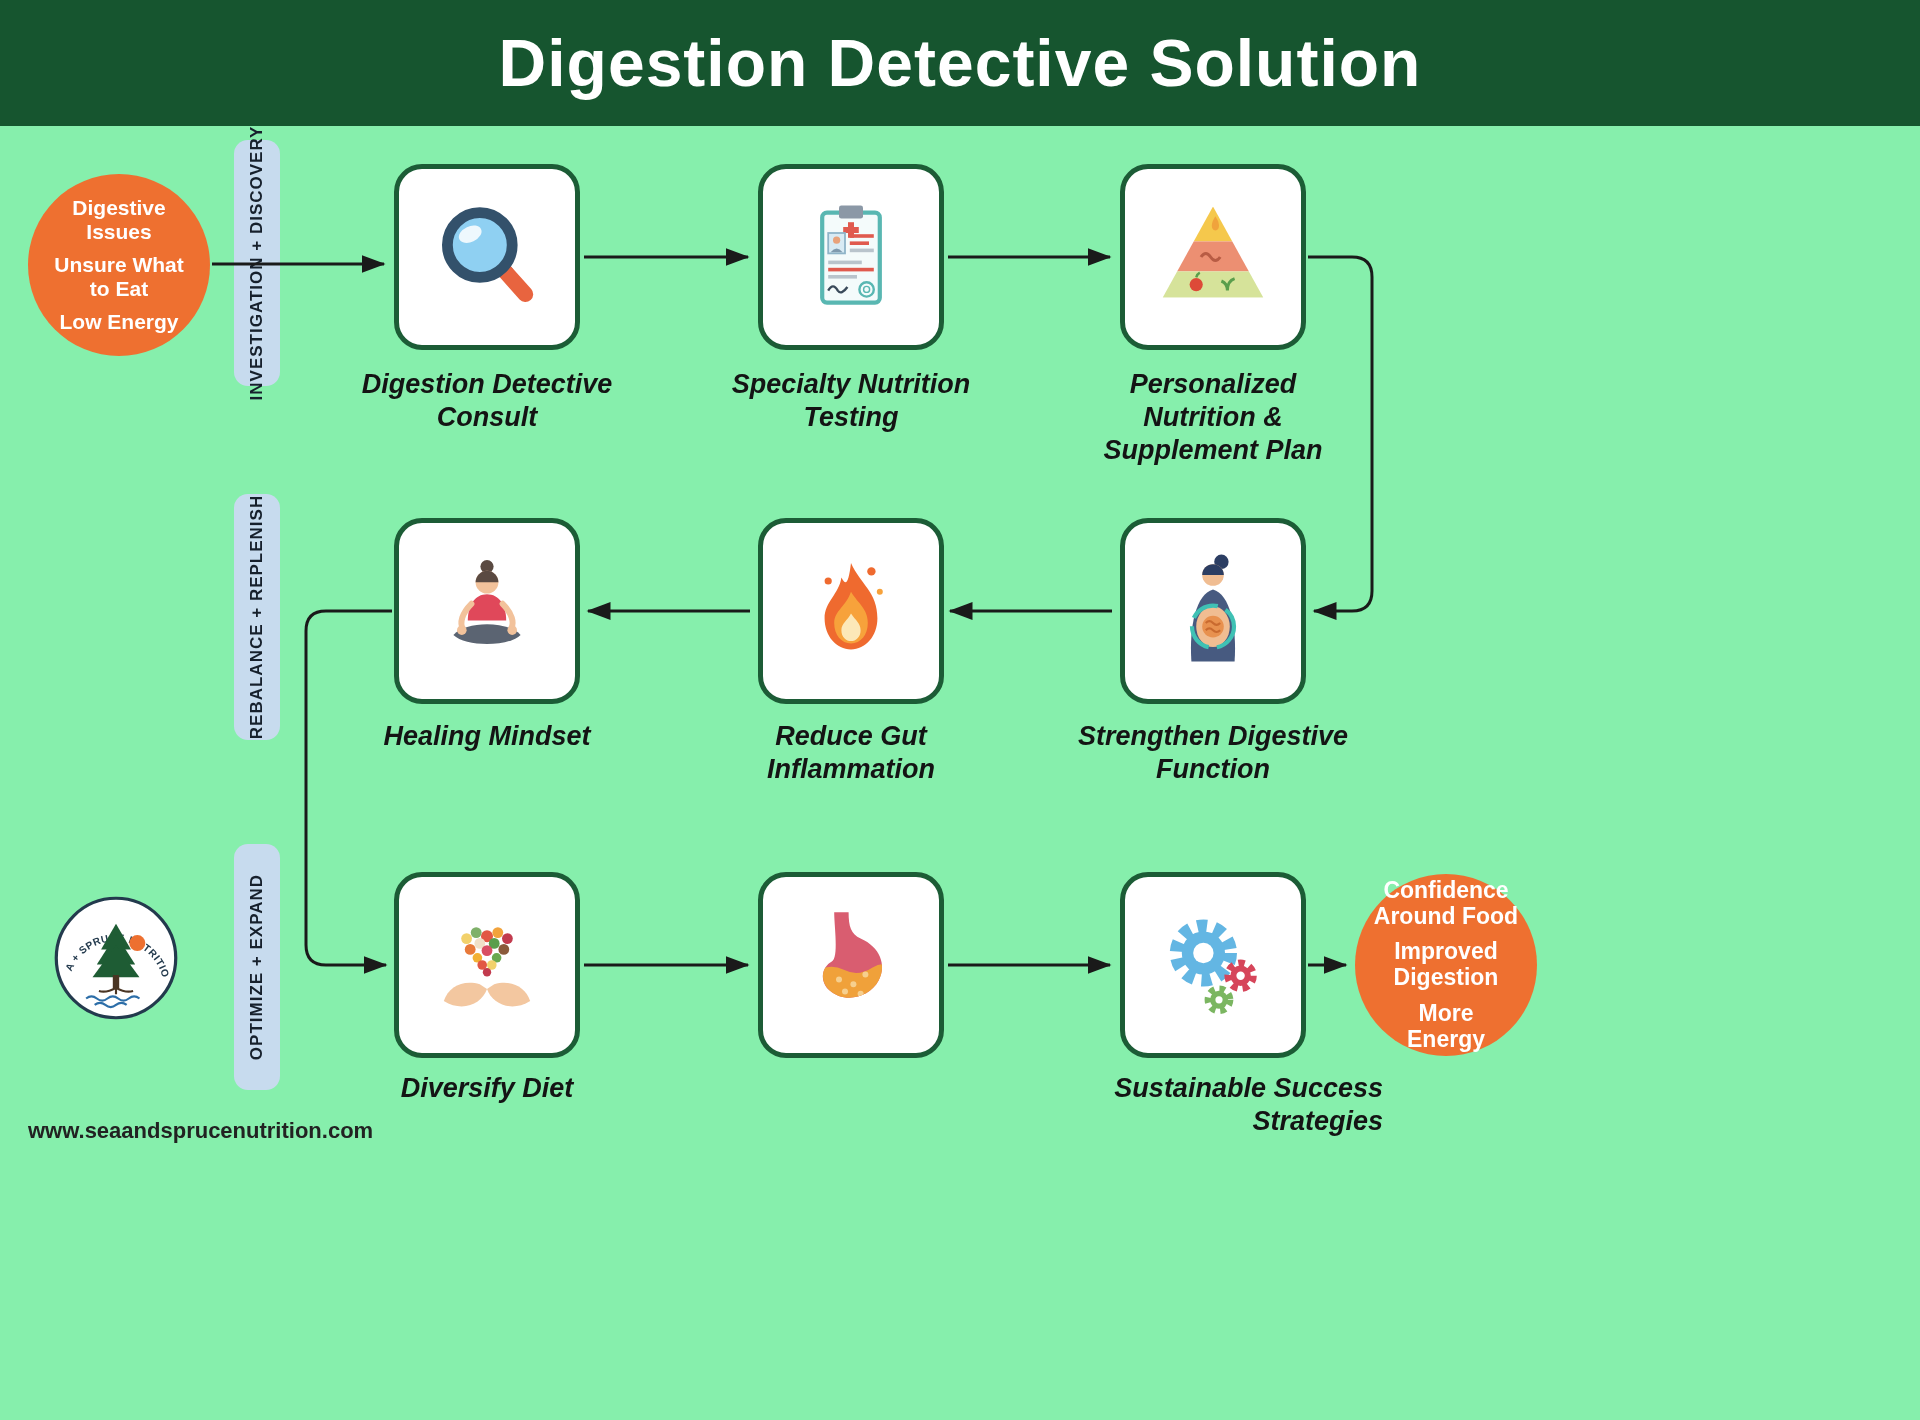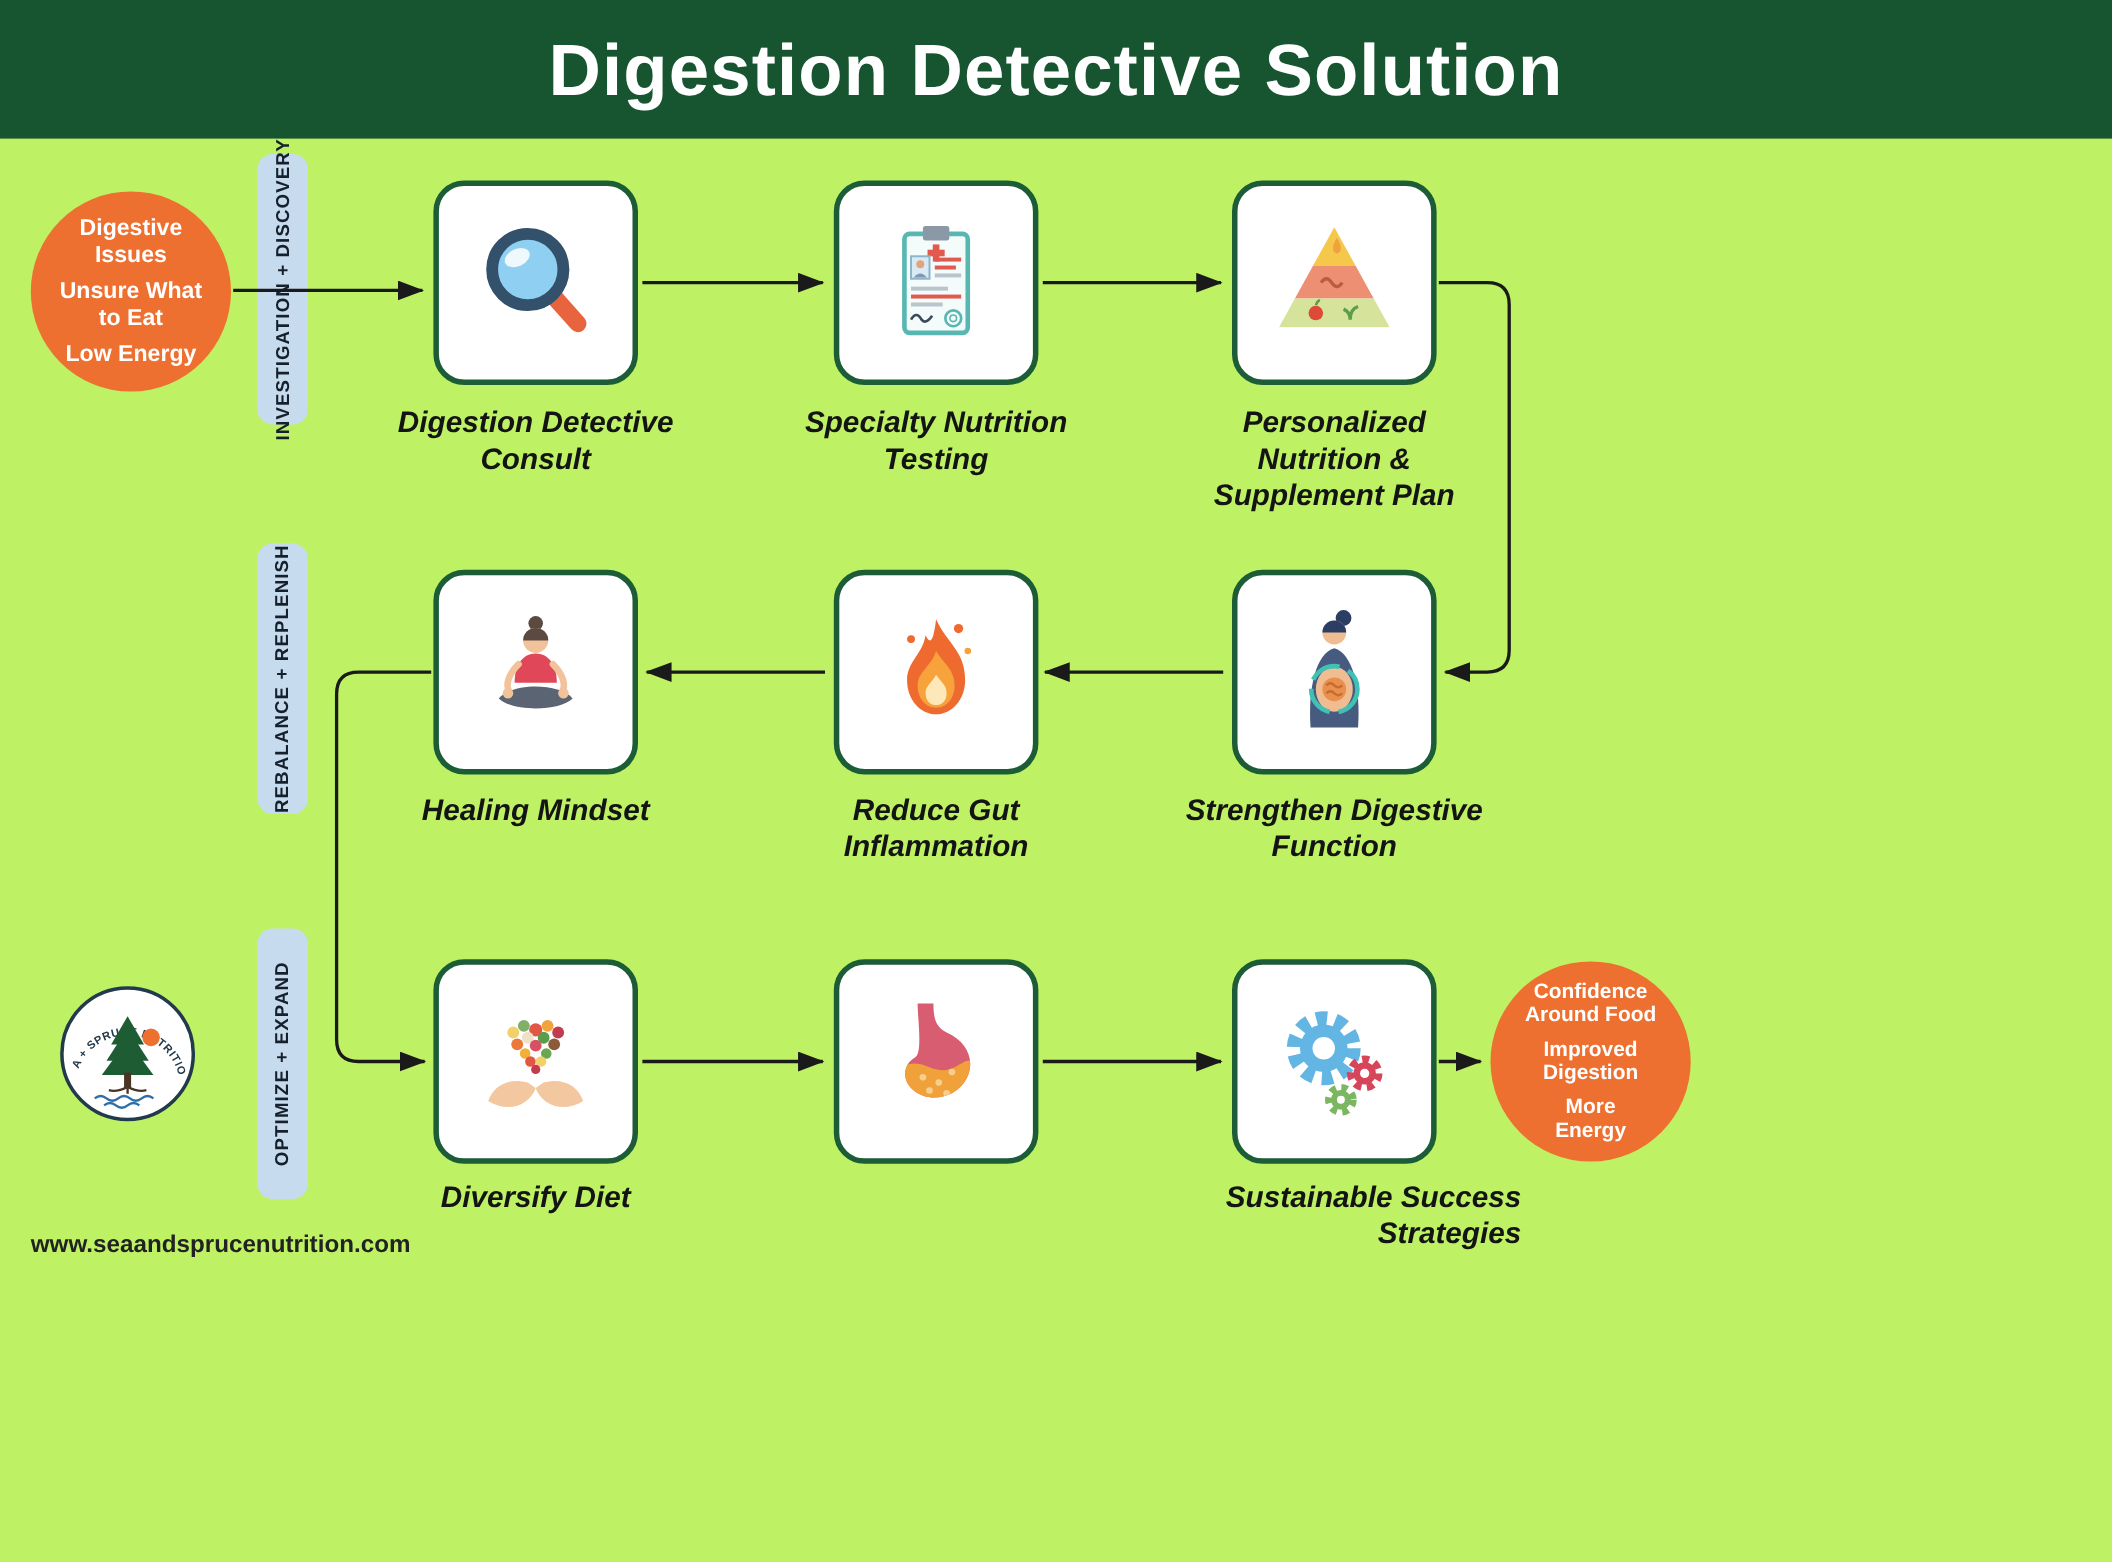--- a/index.html
+++ b/index.html
@@ -1,30 +1,30 @@
 <!DOCTYPE html>
 <html><head>
 <meta charset="utf-8">
 <style>
   * { box-sizing: border-box; }
   body { margin:0; background:#ffffff; font-family:"Liberation Sans", sans-serif; }
-  .canvas { position:relative; width:1920px; height:1420px; background:#bef264; overflow:hidden; }
+  .canvas { position:relative; width:1920px; height:1420px; background:#86efac; overflow:hidden; }
 
   .header { position:absolute; top:0; left:0; width:1920px; height:126px; background:#16552f;
             display:flex; align-items:center; justify-content:center; }
   .header .title { color:#ffffff; font-size:66px; font-weight:bold; letter-spacing:1px; }
 
   .bubble { position:absolute; width:182px; height:182px; border-radius:50%; background:#ee7030;
             color:#ffffff; display:flex; flex-direction:column; align-items:center; justify-content:center;
             text-align:center; font-weight:bold; }
   .bubble .line { white-space:pre-line; line-height:1.12; margin:5px 0; }
   #start-bubble { left:28px; top:174px; }
   #start-bubble .line { font-size:21px; }
   #end-bubble { left:1355px; top:874px; }
-  #end-bubble .line { font-size:19px; }
+  #end-bubble .line { font-size:23px; }
 
   .phase { position:absolute; left:234px; width:46px; background:#c7dbee; border-radius:14px;
            display:flex; align-items:center; justify-content:center; }
   .phase span { transform:rotate(-90deg); white-space:nowrap; font-weight:bold; font-size:17px;
                 letter-spacing:1px; color:#16202c; }
   #phase-1 { top:140px; height:246px; }
   #phase-2 { top:494px; height:246px; }
   #phase-3 { top:844px; height:246px; }
 
   .step-box { position:absolute; width:186px; height:186px; background:#ffffff; border:5px solid #1c5c36;

